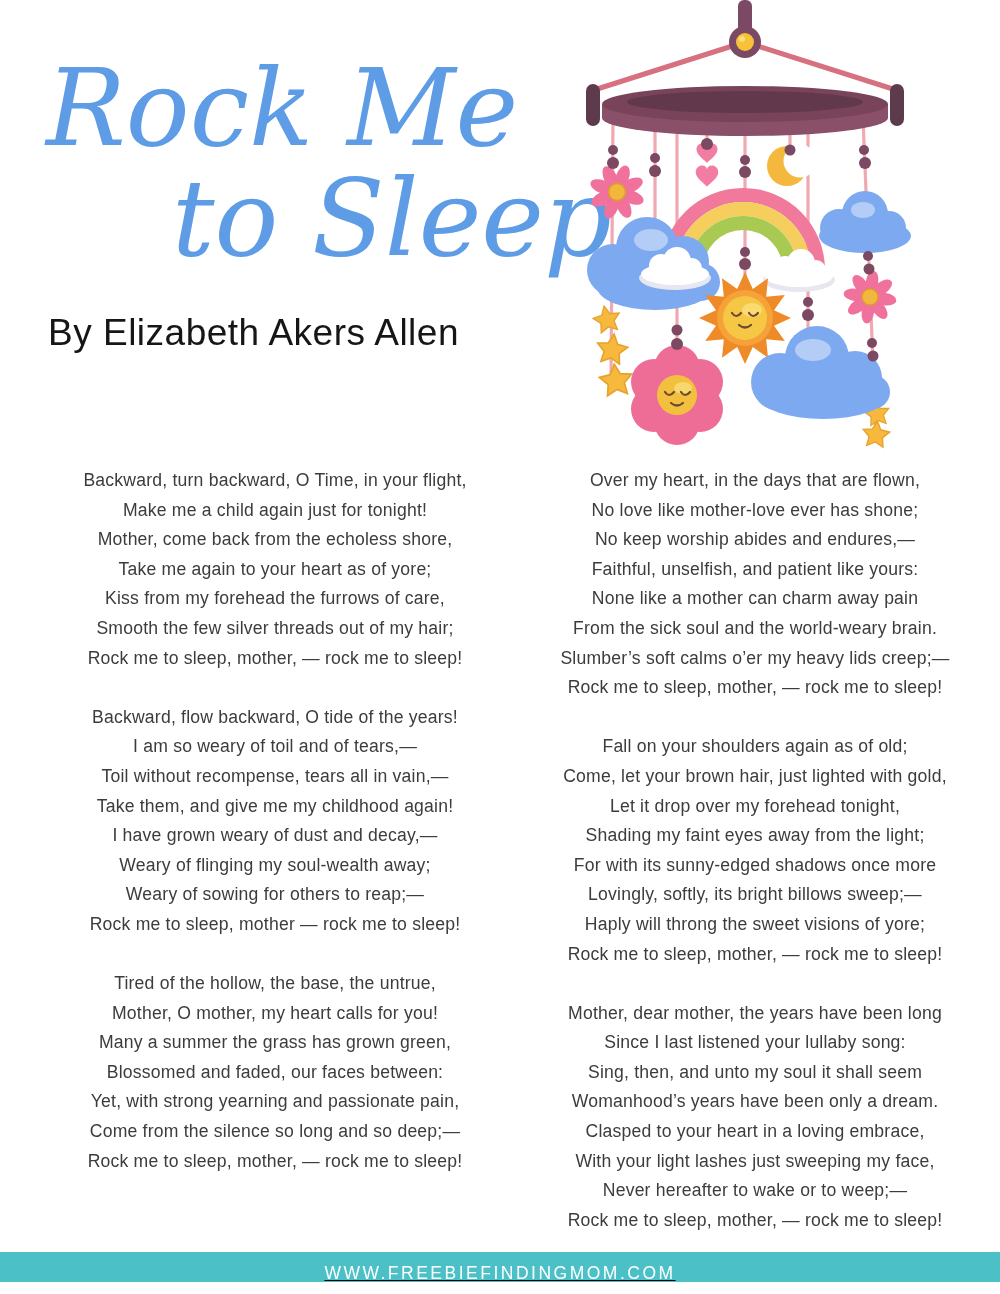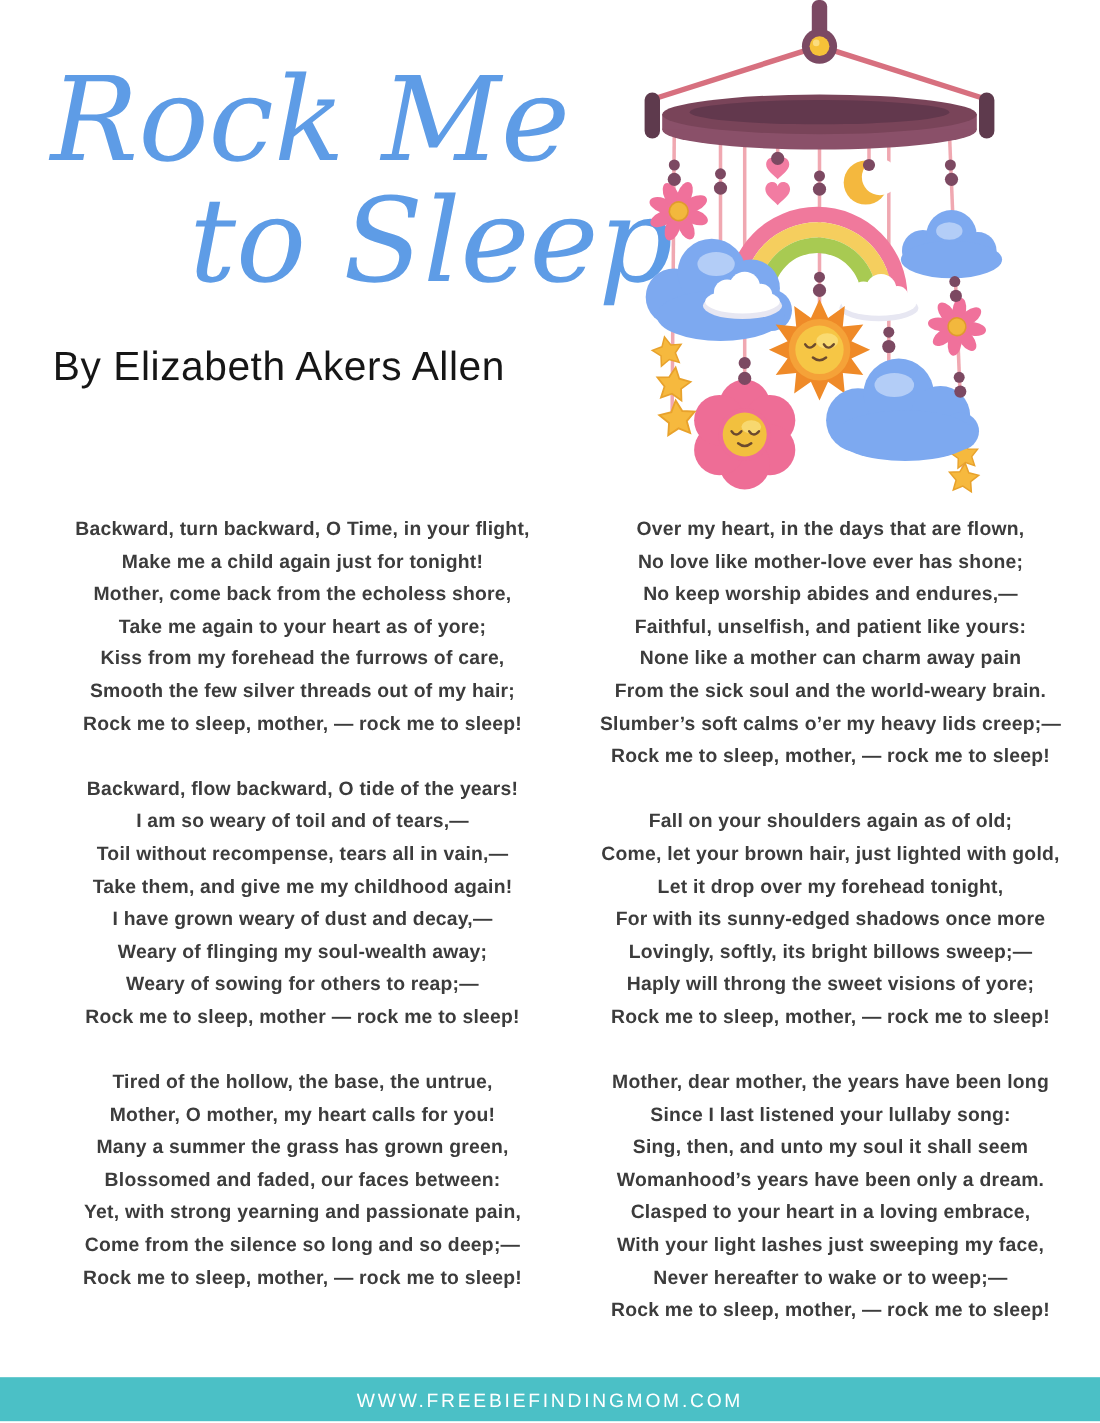--- a/index.html
+++ b/index.html
@@ -21,27 +21,27 @@
   .byline { position:absolute; left:48px; top:312px; font-size:37px;
     color:#161616; letter-spacing:0.5px; white-space:nowrap; }
 
   
   .mobile-art { position:absolute; left:555px; top:0; }
 
   
   .poem-col { position:absolute; top:466px; text-align:center; }
   .poem-col-left  { left:30px;  width:490px; }
   .poem-col-right { left:520px; width:470px; }
-  .stanza { margin:0 0 29.6px 0;font-weight:bold; }
+  .stanza { margin:0 0 29.6px 0; }
   .poem-line { font-size:17.6px; line-height:29.6px; color:var(--poem-text, #3C3C3C);
     letter-spacing:0.2px; white-space:nowrap; }
 
   
-  .footer { position:absolute; left:0; top:1252px; width:1000px; height:40px;
-    background:var(--footer-bg, #4BC0C6); }
+  .footer { position:absolute; left:0; top:1252px; width:1000px; height:30px;
+    background:var(--footer-bg, #4BC0C6);text-decoration:underline; }
   .footer span { display:block; text-align:center; line-height:42px;
     color:var(--footer-text, #ffffff); font-size:17.5px; letter-spacing:2.5px; }
 </style>
 </head>
 <body>
 
 <div class="page">
 
   <h1 style="margin:0;">
     <span class="title-line title-line-1">Rock Me</span>
@@ -253,20 +253,21 @@
           <div class="poem-line">Faithful, unselfish, and patient like yours:</div>
           <div class="poem-line">None like a mother can charm away pain</div>
           <div class="poem-line">From the sick soul and the world-weary brain.</div>
           <div class="poem-line">Slumber’s soft calms o’er my heavy lids creep;—</div>
           <div class="poem-line">Rock me to sleep, mother, — rock me to sleep!</div>
         </div>
         <div class="stanza">
           <div class="poem-line">Fall on your shoulders again as of old;</div>
           <div class="poem-line">Come, let your brown hair, just lighted with gold,</div>
           <div class="poem-line">Let it drop over my forehead tonight,</div>
+          <div class="poem-line">Shading my faint eyes away from the light;</div>
           <div class="poem-line">For with its sunny-edged shadows once more</div>
           <div class="poem-line">Lovingly, softly, its bright billows sweep;—</div>
           <div class="poem-line">Haply will throng the sweet visions of yore;</div>
           <div class="poem-line">Rock me to sleep, mother, — rock me to sleep!</div>
         </div>
         <div class="stanza">
           <div class="poem-line">Mother, dear mother, the years have been long</div>
           <div class="poem-line">Since I last listened your lullaby song:</div>
           <div class="poem-line">Sing, then, and unto my soul it shall seem</div>
           <div class="poem-line">Womanhood’s years have been only a dream.</div>

